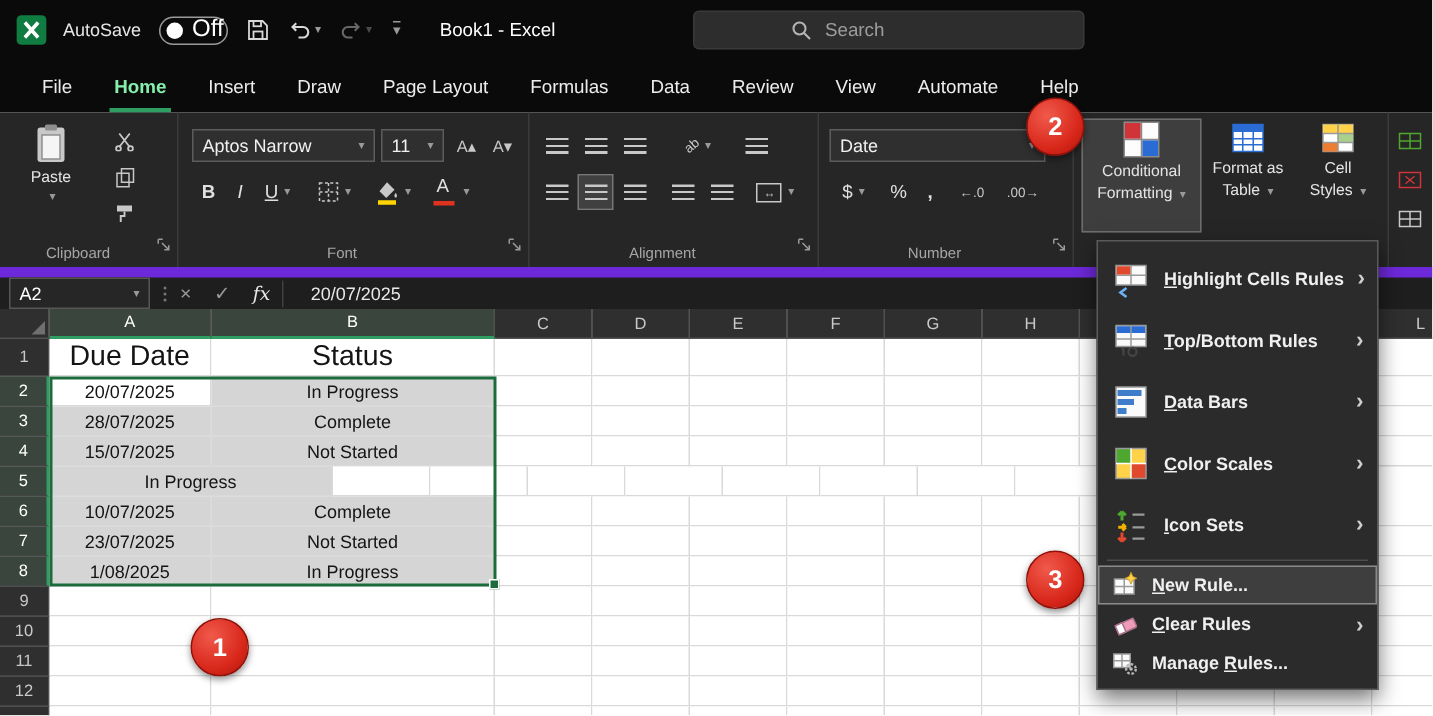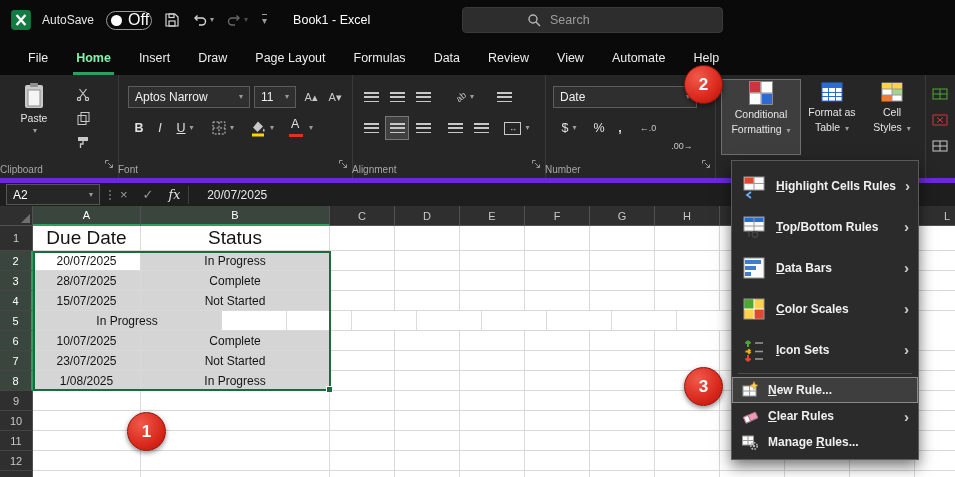--- a/index.html
+++ b/index.html
@@ -21,38 +21,38 @@
 
   
   .tabsbar{position:absolute;top:40px;left:0;right:0;height:35px;background:#0a0a0a;display:flex;align-items:stretch;padding-left:14px;}
   .tab{display:flex;align-items:center;padding:0 14px;font-size:12.5px;color:#ededed;position:relative;cursor:default;}
   .tab.active{font-weight:bold;color:#86efac;}
   .tab.active::after{content:"";position:absolute;left:11px;right:11px;bottom:0;height:3px;background:#2f9e63;}
 
   
   .ribbon{position:absolute;top:75px;left:0;right:0;height:103px;background:#262626;color:#d8d8d8;}
   .group{position:absolute;top:0;bottom:0;border-right:1px solid #3a3a3a;}
-  .grp-label{position:absolute;bottom:3px;left:0;right:14px;text-align:left;font-size:10px;color:#a6a6a6;}
+  .grp-label{position:absolute;bottom:3px;left:0;right:14px;text-align:center;font-size:10px;color:#a6a6a6;}
   .launcher{position:absolute;bottom:5px;right:4px;}
   .bigbtn{position:absolute;display:flex;flex-direction:column;align-items:center;gap:2px;font-size:10.5px;color:#e4e4e4;text-align:center;line-height:13px;border:1px solid transparent;box-sizing:border-box;}
   .bigbtn.on{background:#3e3e3e;border:1px solid #6e6e6e;}
   .smbtn{position:absolute;display:flex;align-items:center;justify-content:center;gap:2px;height:22px;color:#c8c8c8;}
   .smbtn.on{background:#404040;outline:1px solid #777;}
   .combo{position:absolute;height:22px;background:#2f2f2f;border:1px solid #5c5c5c;color:#f0f0f0;font-size:12px;display:flex;align-items:center;justify-content:space-between;padding:0 6px;box-sizing:border-box;}
   .glyph{font-size:12.5px;color:#e0e0e0;}
   .glyph.b{font-weight:bold;}
   .glyph.i{font-style:italic;}
   .glyph.u{text-decoration:underline;}
   .lns{width:15px;height:11px;background:repeating-linear-gradient(to bottom,#c8c8c8 0 1.6px,transparent 1.6px 4.4px);}
   .colorbar{position:absolute;left:2px;bottom:1px;width:14px;height:3px;}
   .iconwrap{position:relative;width:18px;height:19px;display:inline-block;}
   .tinytxt{font-size:9px;color:#c8c8c8;white-space:nowrap;}
 
   
-  .fbar{position:absolute;top:178px;left:0;right:0;height:28px;background:#1e1e1e;display:flex;align-items:center;border-top:5px solid #6d28d9;box-sizing:border-box;}
+  .fbar{position:absolute;top:178px;left:0;right:0;height:28px;background:#1e1e1e;display:flex;align-items:center;border-top:7px solid #6d28d9;box-sizing:border-box;}
   .namebox{margin-left:6px;width:94px;height:21px;background:#262626;border:1px solid #565656;display:flex;align-items:center;justify-content:space-between;padding:0 6px;font-size:12px;color:#fff;box-sizing:border-box;}
   .vdots{display:flex;flex-direction:column;gap:2px;margin:0 9px;}
   .vdots i{width:2px;height:2px;background:#777;border-radius:50%;}
   .fxbtns{display:flex;align-items:center;gap:15px;font-size:13px;color:#9a9a9a;}
   .fxit{font-family:"DejaVu Serif", serif;font-style:italic;color:#e6e6e6;font-size:12.5px;}
   .vsep{width:1px;height:18px;background:#3f3f3f;margin:0 8px;}
   .fval{margin-left:10px;color:#e8e8e8;font-size:12px;}
 
   
   .sheet{position:absolute;top:206px;left:0;right:0;bottom:0;background:#fff;overflow:hidden;}
@@ -321,21 +321,21 @@
         </div>
       <div class="smbtn" style="left:44px;top:42px;width:20px;">
           <span class="glyph">%</span>
         </div>
       <div class="smbtn" style="left:68px;top:42px;width:14px;">
           <span class="glyph b">,</span>
         </div>
       <div class="smbtn" style="left:88px;top:42px;width:30px;">
           <span class="tinytxt">←.0</span>
         </div>
-      <div class="smbtn" style="left:122px;top:60px;width:30px;align-items:center;">
+      <div class="smbtn" style="left:122px;top:42px;width:30px;align-items:center;">
           <span class="tinytxt">.00→</span>
         </div>
       <div class="grp-label">Number</div>
       <span class="launcher">
         <svg width="10" height="10" viewBox="0 0 10 10" stroke="#9a9a9a" fill="none">
             <path d="M1.5 1.5 h3 M1.5 1.5 v3 M4 4 l4 4 M8.5 5.5 v3 h-3"></path>
           </svg>
       </span>
     </div>
 

